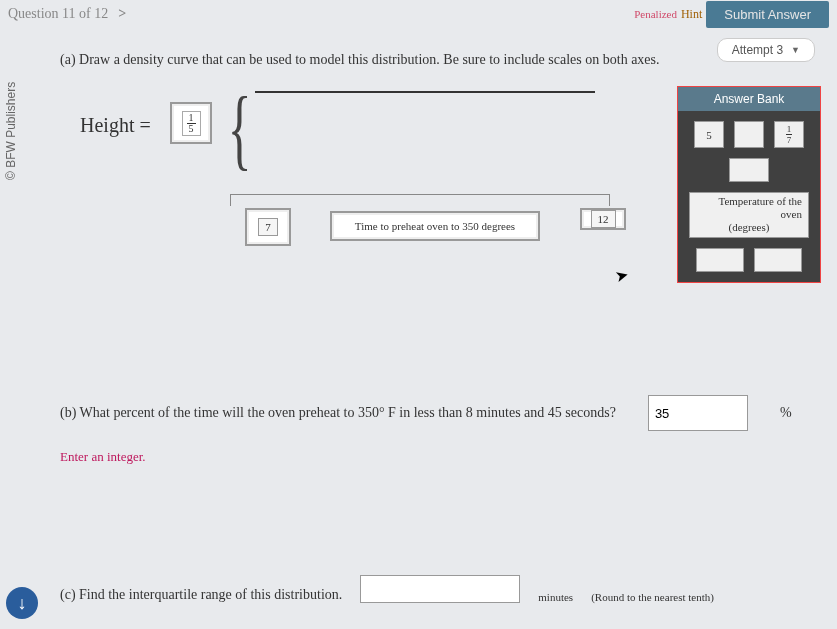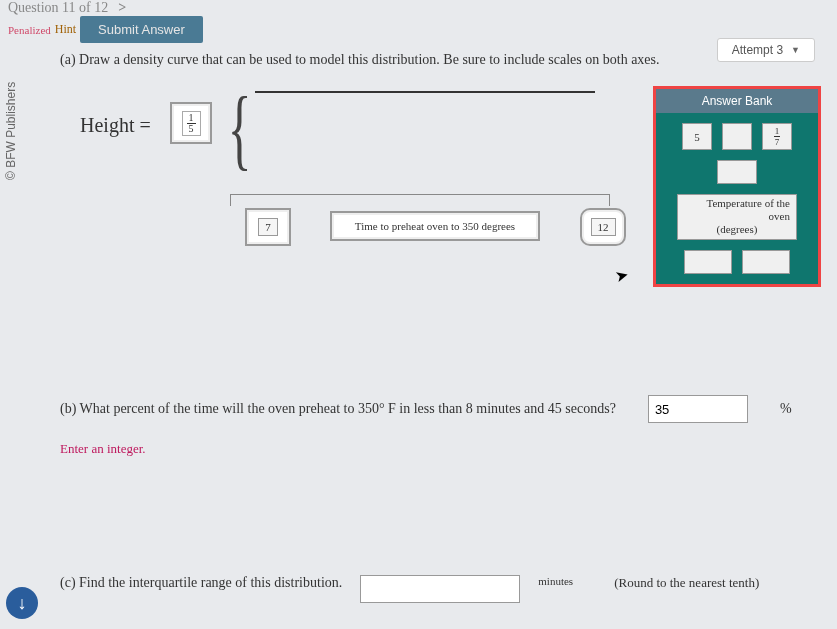--- a/index.html
+++ b/index.html
@@ -7,25 +7,24 @@
       font-family: Georgia, 'Times New Roman', serif;
       background: #e8eaed;
       width: 837px;
       height: 629px;
       overflow: hidden;
       position: relative;
       color: #333;
     }
     .top-bar {
       display: flex;
-      align-items: flex-start;
+      align-items: center;
       justify-content: space-between;
       height: 28px;
       padding: 0 8px;
-      flex-direction: column;
     }
     .q-nav {
       display: flex;
       align-items: center;
       gap: 10px;
       color: #888;
       font-size: 14px;
     }
     .chev { font-weight: bold; cursor: pointer; }
     .top-right {
@@ -44,21 +43,21 @@
       font-family: Arial, sans-serif;
       cursor: pointer;
       border-radius: 2px;
     }
     .attempt-box {
       position: absolute;
       right: 22px;
       top: 38px;
       background: #fff;
       border: 1px solid #ccc;
-      border-radius: 3px;
+      border-radius: 10px;
       padding: 4px 14px;
       font-size: 12px;
       font-family: Arial, sans-serif;
       color: #555;
       display: flex;
       align-items: center;
       gap: 8px;
     }
     .attempt-box .tri { font-size: 9px; color:#666; }
     .publisher {
@@ -159,36 +158,35 @@
       top: 125px;
       width: 210px;
       height: 30px;
       font-size: 11px;
     }
     .right-num-box {
       position: absolute;
       left: 520px;
       top: 122px;
       width: 46px;
-      height: 38px;
-      border-radius: 10px;
+      height: 22px;
     }
     .num-chip {
       border: 1px solid #999;
       padding: 2px 6px;
       font-size: 11px;
       background: #f5f5f5;
     }
     .answer-bank {
       position: absolute;
       right: 0px;
       top: 0px;
-      width: 168px;
-      border: 3px solid #ef4444;
-      background: #0f766e;
+      width: 144px;
+      border: 1px solid #ef4444;
+      background: #404040;
     }
     .ab-header {
       background: #5a7a8c;
       color: #fff;
       text-align: center;
       font-size: 12px;
       padding: 5px 0;
       font-family: Arial, sans-serif;
     }
     .ab-body {
@@ -235,43 +233,43 @@
     }
     .part-b-row {
       display: flex;
       align-items: center;
       gap: 32px;
     }
     .part-b-text { font-size: 14px; }
     .ans-input {
       border: 1px solid #999;
       width: 100px;
-      height: 28px;
+      height: 36px;
       padding: 9px 6px;
       font-size: 13px;
     }
     .pct { font-size: 14px; }
     .instruct { font-size: 13px; margin-top: 18px; color: #be185d;}
     .part-c {
       position: absolute;
       left: 60px;
       top: 575px;
       right: 12px;
       display: flex;
-      align-items: flex-start;
+      align-items: flex-end;
       gap: 18px;
     }
     .part-c-text { font-size: 14px; }
     .c-input {
       border: 1px solid #999;
       width: 160px;
       height: 28px;
     }
     .min-label { font-size: 11px; }
-    .round-note { font-size: 13px; margin-left: 23px; }
+    .round-note { font-size: 11px; }
     .down-circle {
       position: absolute;
       left: 6px;
       bottom: 10px;
       width: 32px;
       height: 32px;
       border-radius: 50%;
       background: #2a5d9c;
       color: #fff;
       display: flex;

